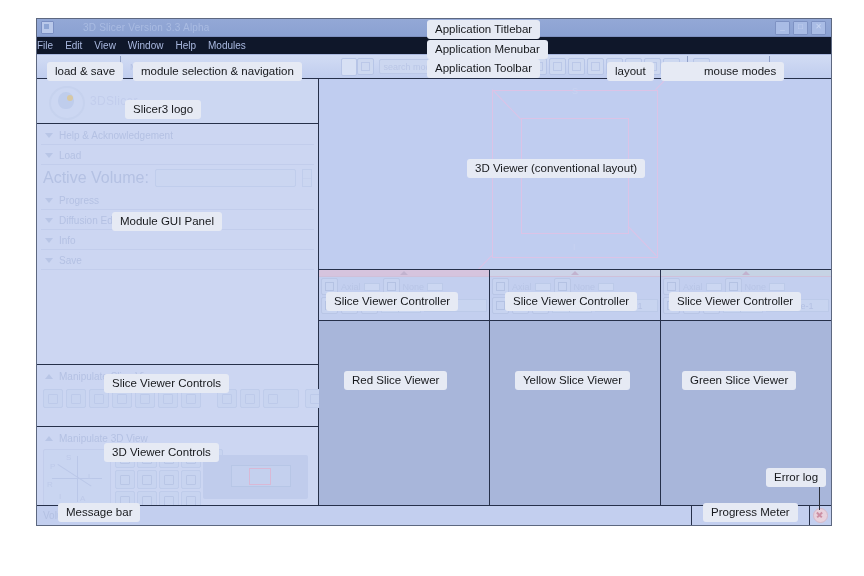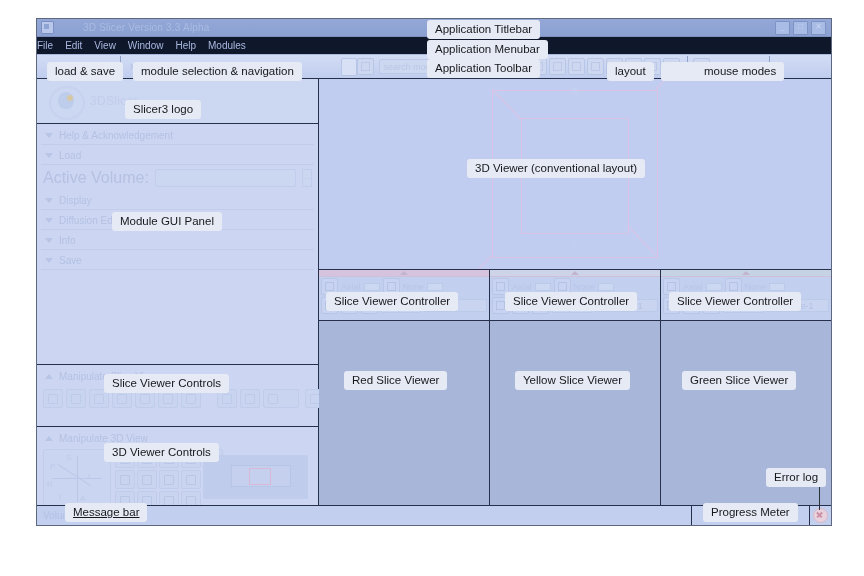--- a/index.html
+++ b/index.html
@@ -370,21 +370,21 @@
         <div class="field-row">
           <div class="field-label">Active Volume:</div>
           <div class="field-box"></div>
           <div class="spin">
               <b></b>
               <b style="border:none"></b>
             </div>
         </div>
         <div class="section">
           <div class="tri"></div>
-          <div class="sec-label">Display</div>
+          <div class="sec-label">Progress</div>
         </div>
         <div class="section">
           <div class="tri"></div>
           <div class="sec-label">Diffusion Editor</div>
         </div>
         <div class="section">
           <div class="tri"></div>
           <div class="sec-label">Info</div>
         </div>
         <div class="section">
@@ -567,13 +567,13 @@
 <div class="callout" style="left:467px;top:159px;">3D Viewer (conventional layout)</div>
 <div class="callout" style="left:326px;top:292px;">Slice Viewer Controller</div>
 <div class="callout" style="left:505px;top:292px;">Slice Viewer Controller</div>
 <div class="callout" style="left:669px;top:292px;">Slice Viewer Controller</div>
 <div class="callout" style="left:344px;top:371px;">Red Slice Viewer</div>
 <div class="callout" style="left:515px;top:371px;">Yellow Slice Viewer</div>
 <div class="callout" style="left:682px;top:371px;">Green Slice Viewer</div>
 <div class="callout" style="left:766px;top:468px;">Error log</div>
 <div class="leader" style="left:819px;top:485px;height:25px;"></div>
 <div class="callout" style="left:703px;top:503px;">Progress Meter</div>
-<div class="callout" style="left:65px;top:503px;text-decoration:underline;">Message bar</div>
+<div class="callout" style="left:58px;top:503px;">Message bar</div>
 
 </body></html>

